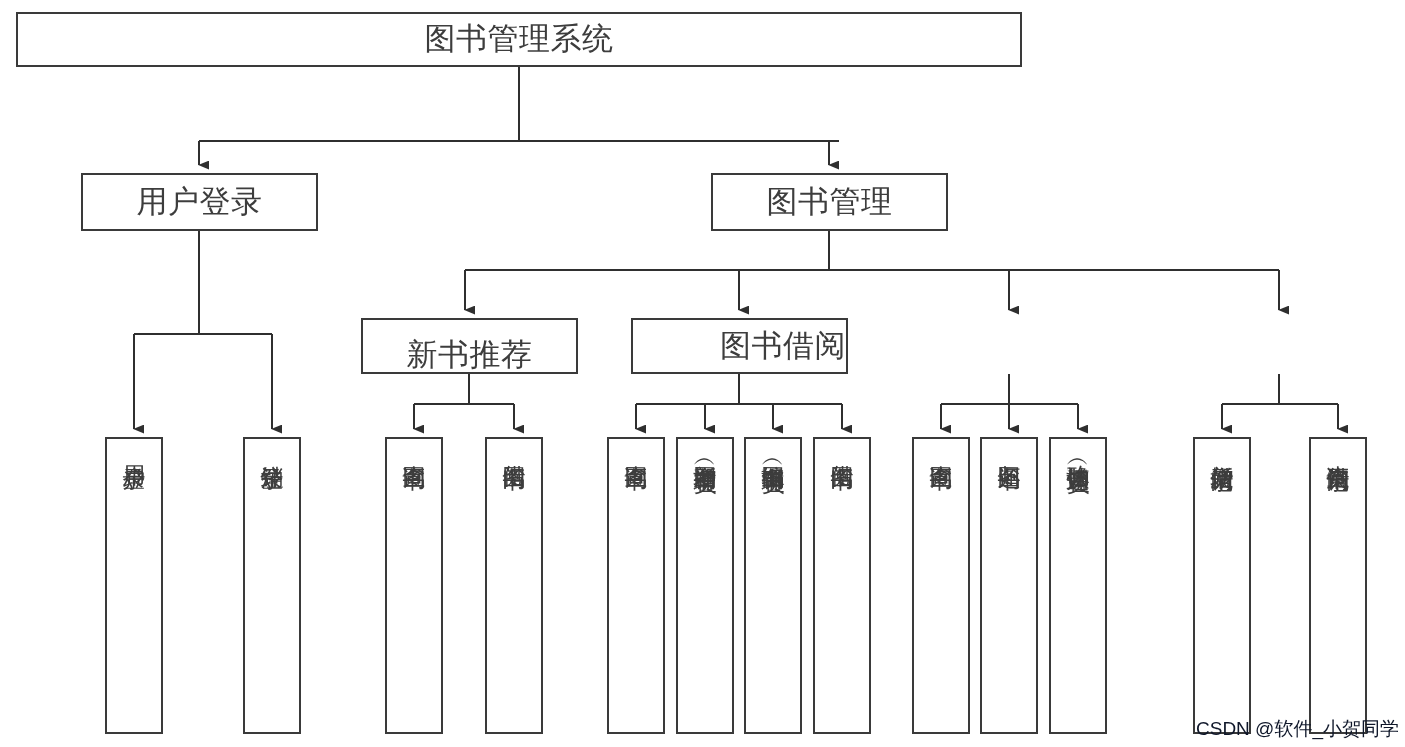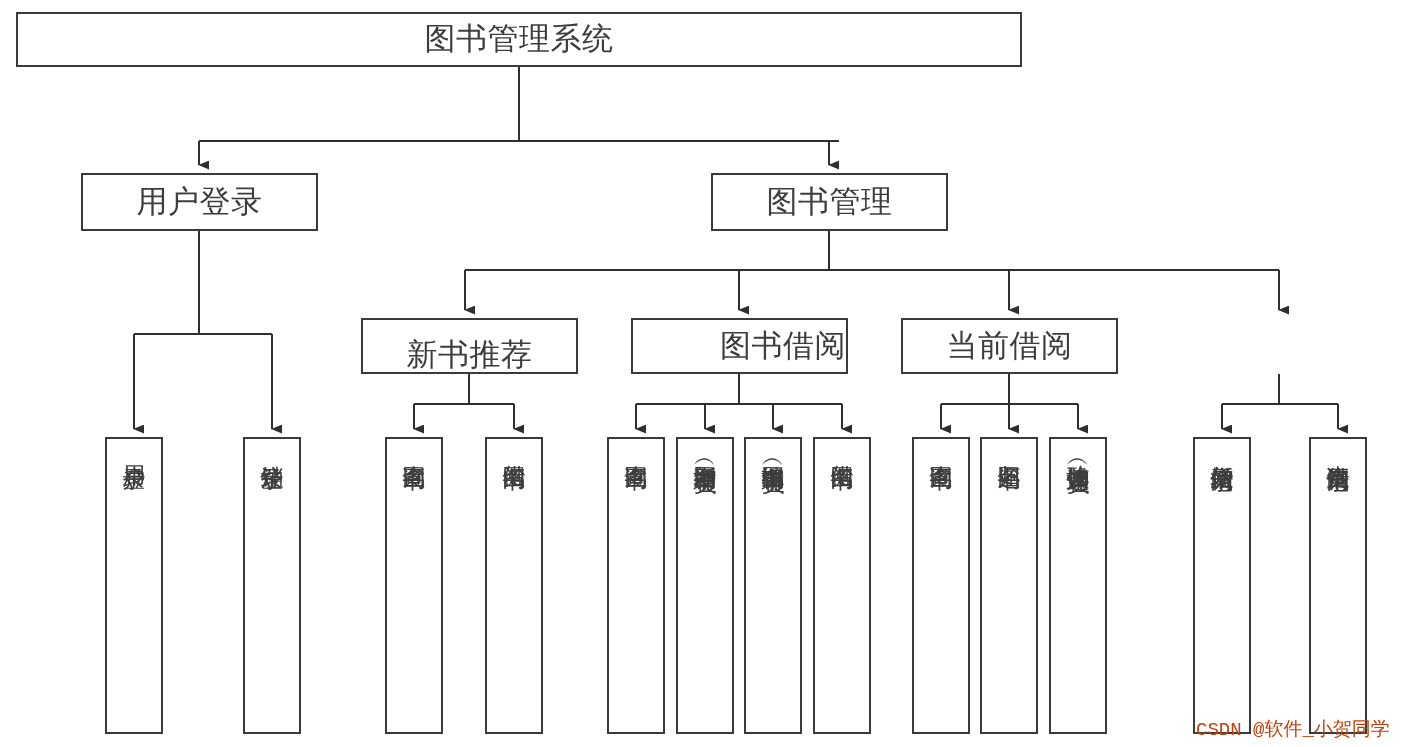--- a/index.html
+++ b/index.html
@@ -57,24 +57,23 @@
     white-space: nowrap;
     text-align: left;
   }
   .node-label {
     display: block;
     user-select: none;
   }
   .watermark {
     position: absolute;
     font-size: 19px;
-    color: #c2410c;
+    color: #0f172a;
     white-space: nowrap;
     user-select: none;
-    font-family: Liberation Mono, monospace;
   }
 </style>
 </head>
 <body>
 
 <div id="diagram-root">
 
   <svg class="wires" viewBox="0 0 1405 747">
     <defs>
       <marker id="arrowhead" markerWidth="9" markerHeight="11" refX="4.5" refY="10.2" orient="auto" markerUnits="userSpaceOnUse">
@@ -136,23 +135,20 @@
   <div class="node horizontal" style="left:711px; top:173px; width:237px; height:58px;">
     <span class="node-label">图书管理</span>
   </div>
 
   <div class="node horizontal" style="left:361px; top:318px; width:217px; height:56px;align-items:flex-end;">
     <span class="node-label">新书推荐</span>
   </div>
   <div class="node horizontal" style="left:631px; top:318px; width:217px; height:56px;justify-content:flex-end;">
     <span class="node-label">图书借阅</span>
   </div>
-  <div class="node horizontal" style="left:901px; top:318px; width:217px; height:56px;">
-    <span class="node-label">当前借阅</span>
-  </div>
 
   <div class="node vertical" style="left:105px; top:437px; width:58px; height:297px;">
     <span class="node-label">用户登录</span>
   </div>
   <div class="node vertical" style="left:243px; top:437px; width:58px; height:297px;">
     <span class="node-label">注销登录</span>
   </div>
 
   <div class="node vertical" style="left:385px; top:437px; width:58px; height:297px;">
     <span class="node-label">查询图书</span>

